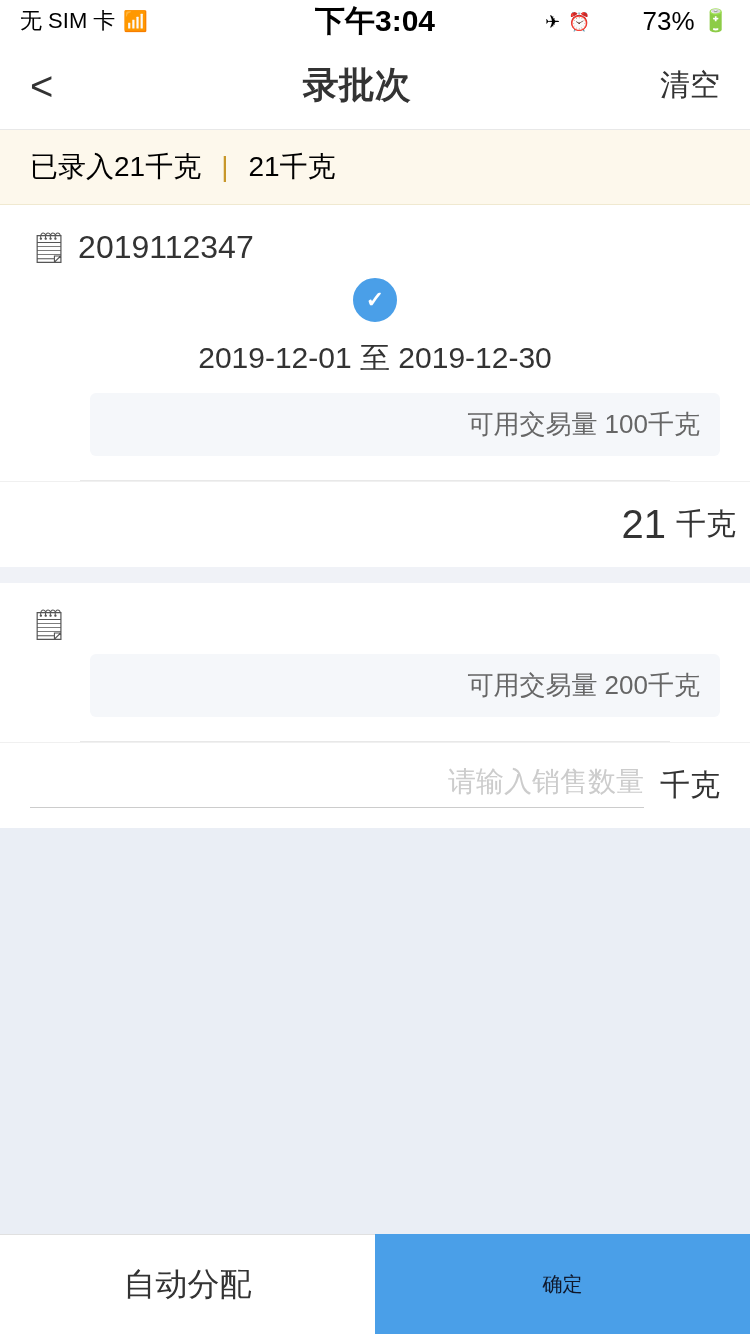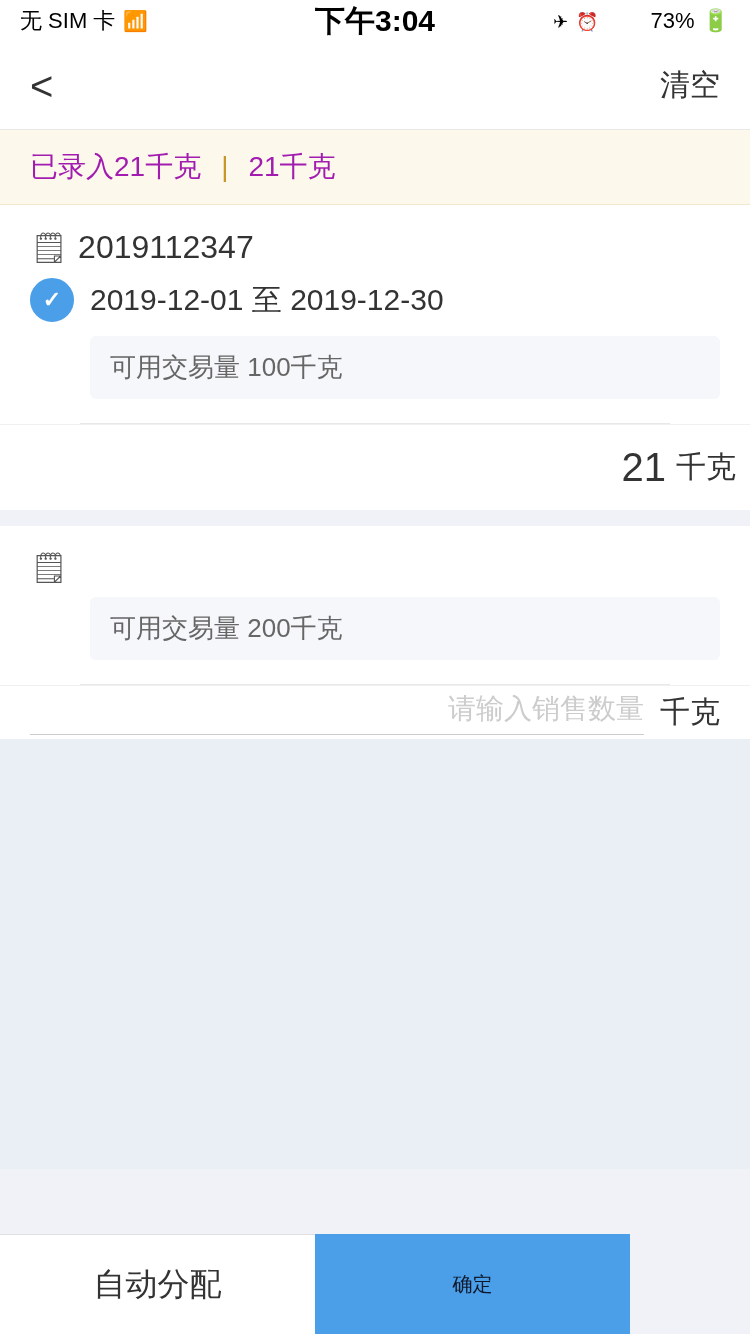--- a/index.html
+++ b/index.html
@@ -39,21 +39,21 @@
     }
     .status-right {
       display: flex;
       align-items: center;
       gap: 8px;
       font-size: 22px;
     }
     .wifi-icon::before { content: "📶"; font-size: 20px; }
     .location-icon::before { content: "✈"; font-size: 18px; }
     .alarm-icon::before { content: "⏰"; font-size: 18px; }
-    .battery-text { font-size: 22px; margin-left: 44px; }
+    .battery-text { font-size: 26px; margin-left: 44px; }
 
     
     .nav-bar {
       background: #fff;
       height: 88px;
       display: flex;
       align-items: center;
       justify-content: space-between;
       padding: 0 30px;
       border-bottom: 1px solid #e8e8e8;
@@ -79,21 +79,21 @@
     .info-banner {
       background: #fdf8ec;
       padding: 18px 30px;
       display: flex;
       align-items: center;
       gap: 20px;
       border-bottom: 1px solid #f0e9d0;
     }
     .info-banner-item {
       font-size: 28px;
-      color: #a21caf;
+      color: #000000;
     }
     .info-banner-divider {
       color: #c8972a;
       font-size: 28px;
     }
 
     
     .batch-card {
       background: #fff;
       margin-bottom: 0;
@@ -115,20 +115,21 @@
     .batch-number {
       font-size: 32px;
       color: #333;
       font-weight: 500;
     }
     .batch-date-row {
       display: flex;
       align-items: center;
       gap: 16px;
       margin-bottom: 14px;
+      flex-direction: column;
     }
     .check-circle {
       width: 44px;
       height: 44px;
       border-radius: 50%;
       border: 2px solid #ccc;
       display: flex;
       align-items: center;
       justify-content: center;
       flex-shrink: 0;
@@ -147,20 +148,21 @@
       font-size: 30px;
       color: #333;
     }
     .batch-available {
       background: #f5f7fa;
       border-radius: 6px;
       padding: 14px 20px;
       font-size: 26px;
       color: #666;
       margin-left: 60px;
+      text-align: right;
     }
 
     
     .quantity-row {
       display: flex;
       align-items: center;
       justify-content: flex-end;
       padding: 20px 14px;
       background: #fff;
       border-top: 1px solid #f0f0f0;
@@ -185,21 +187,21 @@
     .section-separator {
       height: 16px;
       background: #f0f2f7;
     }
 
     
     .quantity-row-placeholder {
       display: flex;
       align-items: center;
       justify-content: flex-end;
-      padding: 4px 30px;
+      padding: 20px 30px;
       background: #fff;
       border-top: 1px solid #f0f0f0;
       gap: 16px;
     }
     .qty-input-line {
       flex: 1;
       border-bottom: 1px solid #ccc;
       display: flex;
       align-items: center;
       justify-content: flex-end;
@@ -219,21 +221,21 @@
       background: #eaeef5;
       flex: 1;
       min-height: 430px;
     }
 
     
     .bottom-bar {
       position: fixed;
       bottom: 0;
       left: 0;
-      width: 630px;
+      width: 750px;
       display: flex;
       height: 100px;
     }
     .btn-auto {
       flex: 1;
       background: #fff;
       border: none;
       font-size: 32px;
       color: #333;
       cursor: pointer;
@@ -270,20 +272,21 @@
   <div class="status-right">
     <span class="location-icon"></span>
     <span class="alarm-icon"></span>
     <span class="battery-text">73%</span>
     <span style="font-size:22px;">🔋</span>
   </div>
 </div>
 
 <div class="nav-bar">
   <span class="nav-back">&lt;</span>
+  <span class="nav-title">录批次</span>
   <span class="nav-action">清空</span>
 </div>
 
 <div class="info-banner">
   <span class="info-banner-item">已录入21千克</span>
   <span class="info-banner-divider">|</span>
   <span class="info-banner-item">21千克</span>
 </div>
 
 <div class="main-content">

